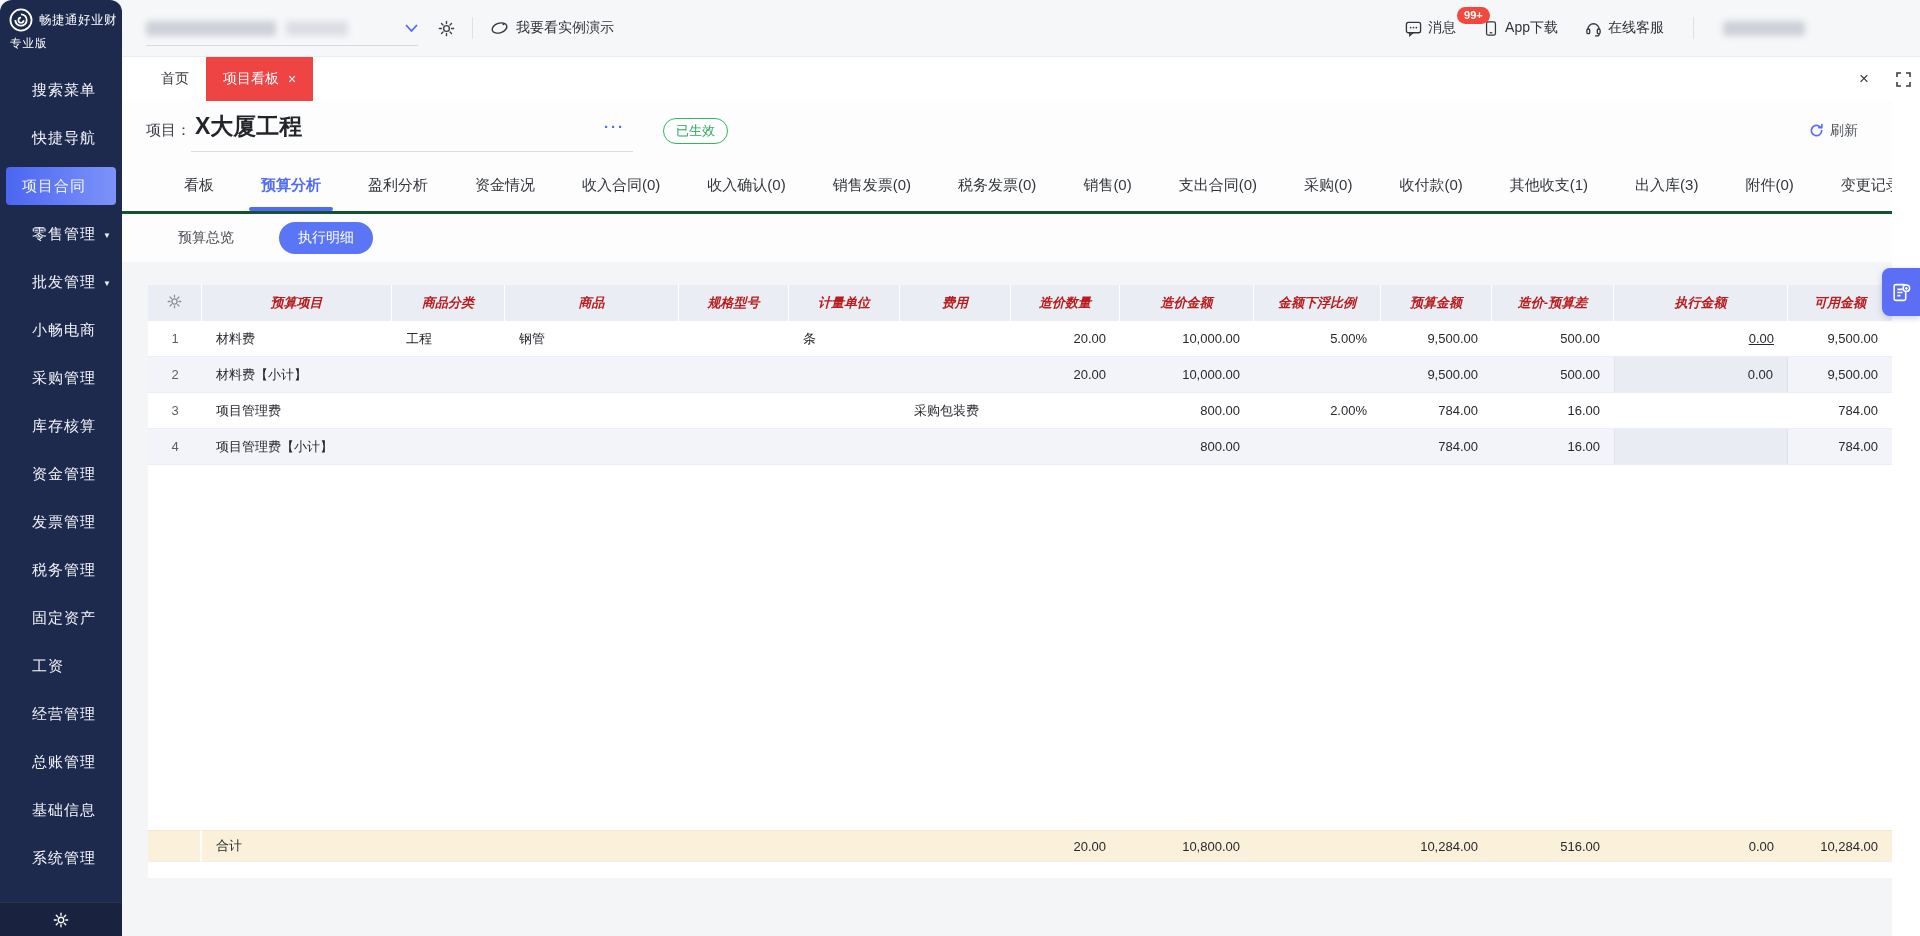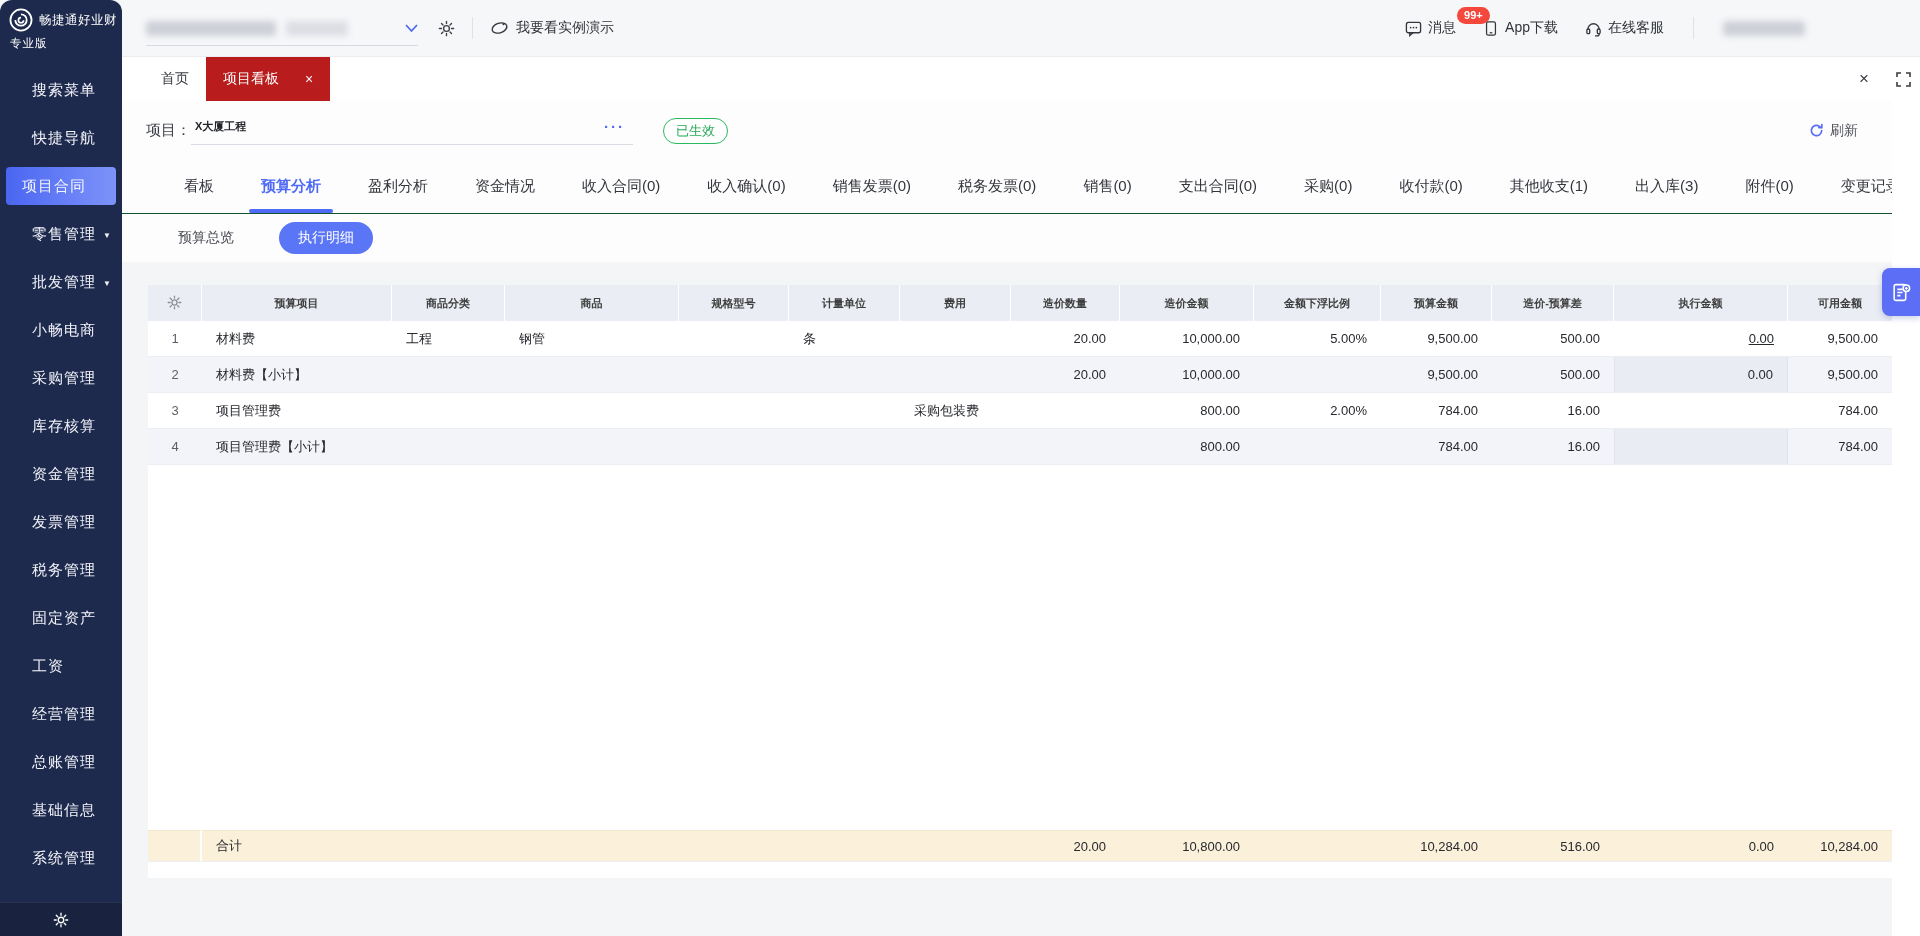--- a/index.html
+++ b/index.html
@@ -36,48 +36,48 @@
   .divider-v { width:1px; height:22px; background:#e0e2e8; margin:0 17px; }
   .demo { display:flex; align-items:center; gap:7px; font-size:14px; color:#30333a; cursor:pointer; }
   .topbar-right { margin-left:auto; display:flex; align-items:center; gap:27px; font-size:14px; color:#30333a; }
   .tb-item { display:flex; align-items:center; gap:6px; cursor:pointer; position:relative; }
   .badge { position:absolute; top:-12px; left:20px; background:#f5483d; color:#fff; font-size:11px; line-height:1; padding:3px 7px; border-radius:10px; font-weight:700;margin-left:32px; }
   .user-blur { width:82px; height:15px; margin-right:95px; }
   .topbar-right .divider-v { margin:0 2px; }
 
   .tabstrip { height:44px; flex:none; background:#fff; display:flex; align-items:stretch; padding-left:22px; }
   .ts-tab { display:flex; align-items:center; padding:0 17px; font-size:14px; color:#383b42; cursor:pointer; }
-  .ts-tab.active { background:#b91c1c; color:#fff; gap:26px; }
+  .ts-tab.active { background:#ef4444; color:#fff; gap:9px; }
   .ts-tab .ts-close { font-size:14px; opacity:.95; }
   .ts-right { margin-left:auto; display:flex; align-items:center; gap:17px; padding-right:6px; }
   .icon-btn { display:flex; align-items:center; justify-content:center; width:22px; height:22px; cursor:pointer; color:#3a3d44; font-size:17px; }
 
   .content { flex:1; display:flex; flex-direction:column; background:#fdfdfe; min-height:0; }
 
   .project-row { height:59px; flex:none; display:flex; align-items:center; padding-left:24px; }
   .pr-label { font-size:15px; color:#3a3d44; }
   .field-value { width:442px; display:flex; align-items:center; border-bottom:1px solid #d9dce3; padding:0 8px 9px 4px; margin-top:2px; }
-  .pr-name { font-size:11px; font-weight:700; color:#22252a; }
+  .pr-name { font-size:23px; font-weight:700; color:#22252a; }
   .pr-more { margin-left:auto; color:#4f6bf5; font-size:15px; font-weight:700; letter-spacing:2px; cursor:pointer; }
   .status-pill { margin-left:30px; border:1px solid #2cb85f; color:#26a855; font-size:13px; padding:3px 12px; border-radius:13px; background:#fff; }
   .refresh { margin-left:auto; margin-right:62px; display:flex; align-items:center; gap:6px; font-size:14px; color:#50535a; cursor:pointer; }
 
-  .tabnav { height:54px; flex:none; display:flex; align-items:center; gap:47px; padding-left:62px; font-size:15px; color:#33363c; border-bottom:1px solid #14532d; margin-right:28px; }
+  .tabnav { height:54px; flex:none; display:flex; align-items:center; gap:47px; padding-left:62px; font-size:15px; color:#33363c; border-bottom:3px solid #14532d; margin-right:28px; }
   .tn-tab { position:relative; height:100%; display:flex; align-items:center; cursor:pointer; white-space:nowrap; }
   .tn-tab.active { color:#4f6bf5; font-weight:700; }
   .tn-tab.active::after { content:""; position:absolute; left:-12px; right:-12px; bottom:0; height:4px; border-radius:2px; background:#4f6bf5; }
 
   .subtabs { height:48px; flex:none; display:flex; align-items:center; gap:45px; padding-left:56px; font-size:14px; color:#45484e; }
   .sub-tab { cursor:pointer; }
   .sub-tab.active { background:#5b75f7; color:#fff; padding:7px 19px; border-radius:16px; }
 
   .table-zone { flex:1; background:#f4f5f7; padding:23px 0 0 26px; min-height:0; }
   .table-panel { width:1744px; height:593px; background:#fff; display:flex; flex-direction:column; }
   table { border-collapse:separate; border-spacing:0; table-layout:fixed; width:1744px; font-size:13px; color:#27292e; }
-  thead th { height:36px; background:#ebedf5; font-weight:700; font-size:11px; color:#404040; border-right:1px solid #fff; padding:0; }
+  thead th { height:36px; background:#ebedf5; font-weight:700; font-size:13px; color:#b91c1c; border-right:1px solid #fff; padding:0;font-style:italic; }
   thead th:last-child { border-right:none; }
   tbody td { height:36px; border-bottom:1px solid #edeef3; background:#fff; white-space:nowrap; overflow:hidden; }
   tr.subtotal td { background:#f3f4f9; }
   tr.subtotal td.exec { background:#eaecf3; border-left:1px solid #dfe2ea; border-right:1px solid #dfe2ea; }
   td.c { text-align:center; color:#5c5f66; }
   td.l { text-align:left; padding-left:14px; }
   td.r { text-align:right; padding-right:14px; }
   .cell-link { text-decoration:underline; cursor:pointer; }
   .spacer { flex:1; background:#fff; }
   .footer-table td { height:32px; background:#fbf1db; border-top:1px solid #f2e6cd; white-space:nowrap; }

